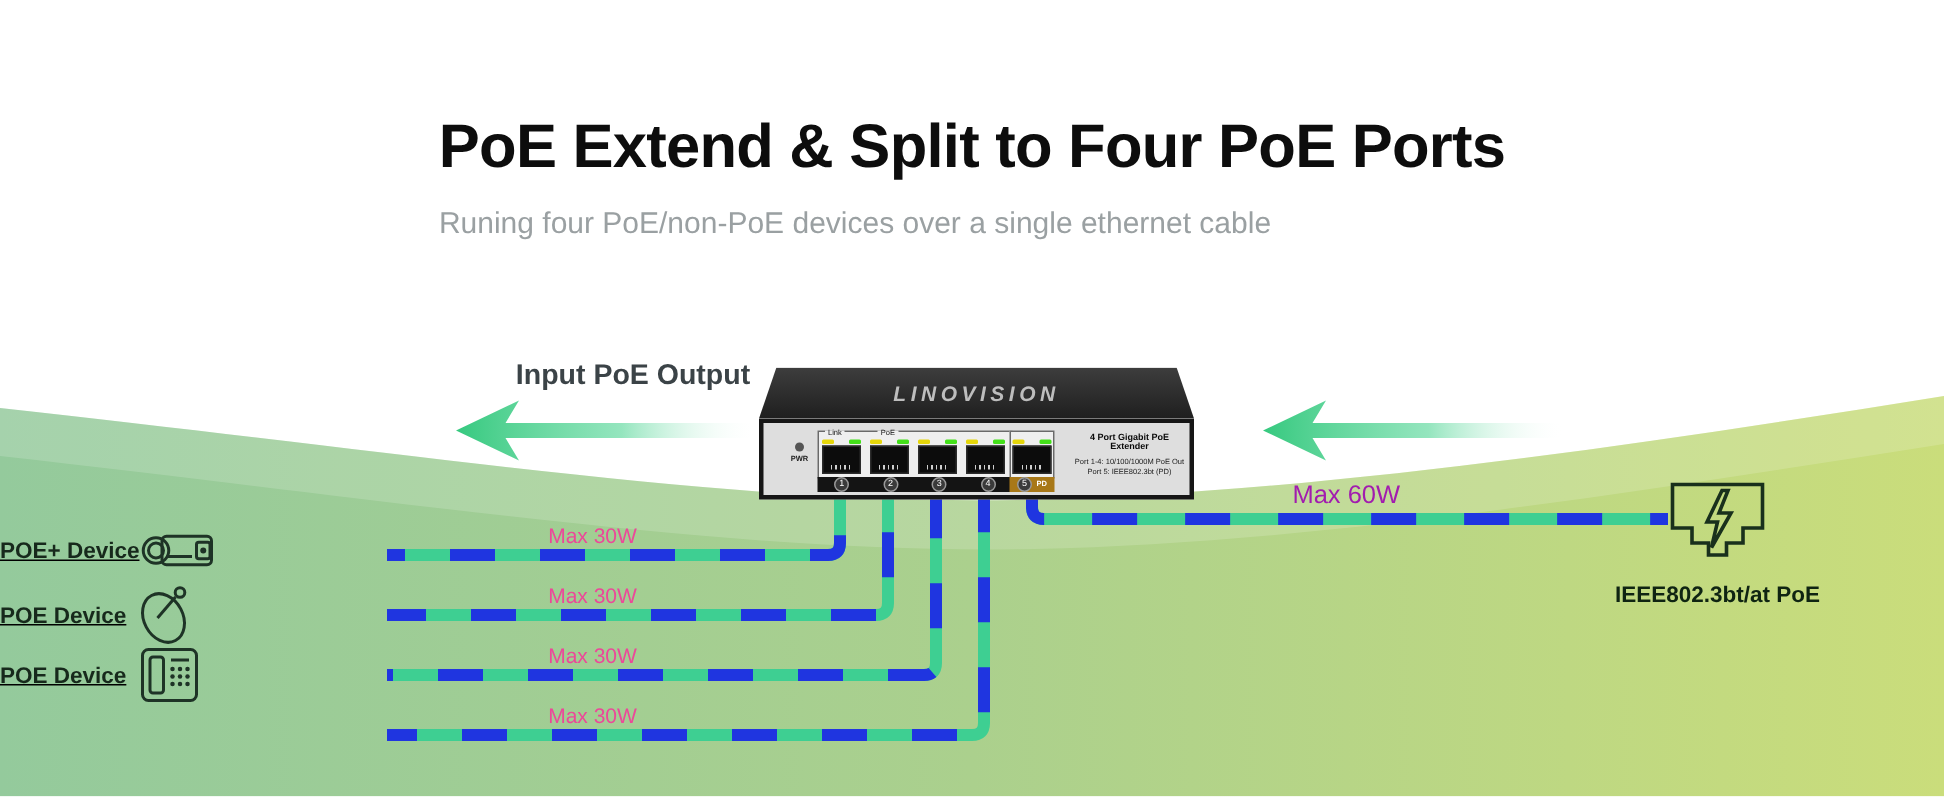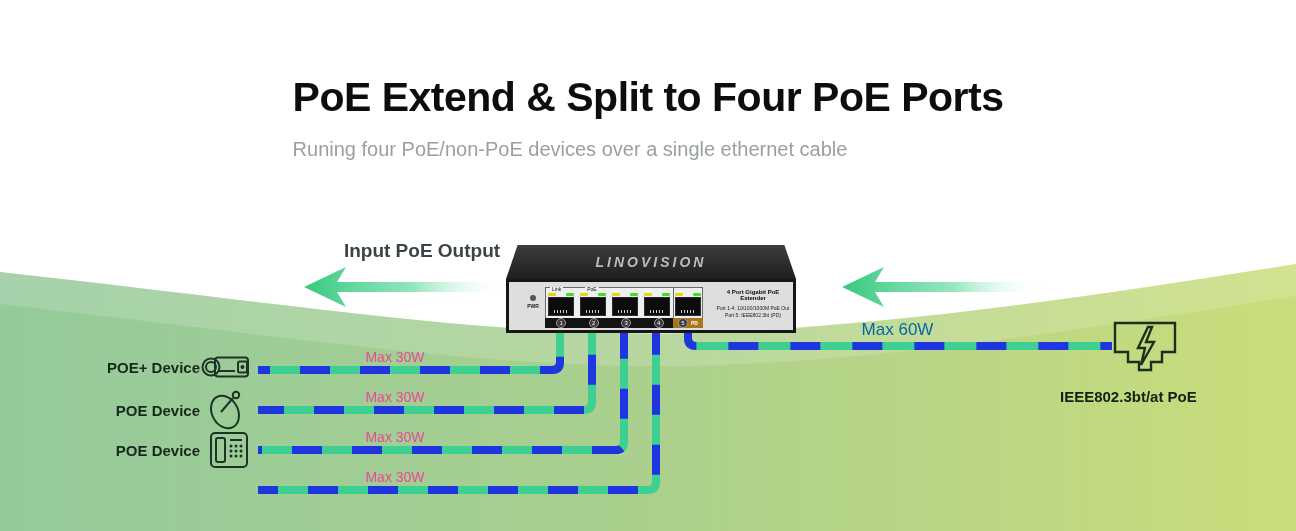--- a/index.html
+++ b/index.html
@@ -50,29 +50,29 @@
   .pd-strip{position:absolute;left:164px;bottom:2px;width:30px;height:10px;background:#a87818;
             display:flex;align-items:center;justify-content:center;gap:3px;}
   .pnum{width:8px;height:8px;border-radius:50%;background:#3a3a3a;border:1px solid #9a9a9a;
         color:#fff;font-size:6px;line-height:8px;text-align:center;box-sizing:content-box;}
   .pd-txt{color:#fff;font-size:5px;font-weight:700;}
   .sw-text{position:absolute;left:206px;top:7px;width:76px;text-align:center;}
   .sw-model{font-size:6px;font-weight:700;color:#0a0a0a;margin-bottom:4px;}
   .sw-spec{font-size:5px;color:#1a1a1a;line-height:7px;}
 
   
-  .dev-row{left:0;display:flex;align-items:center;justify-content:flex-end;width:258px;height:44px;}
+  .dev-row{left:0;display:flex;align-items:center;justify-content:flex-start;width:258px;height:44px;text-decoration:underline;}
   .dev-label{font-size:15px;font-weight:700;color:#17291c;white-space:nowrap;}
   .dev-icon{width:58px;height:44px;display:flex;align-items:center;justify-content:center;}
 
   
   .max-label{font-size:14px;color:#ec4899;text-align:center;}
-  .max60{left:840px;top:320px;width:115px;font-size:17px;color:#0369a1;text-align:center;}
-
-  .ieee-label{left:1060px;top:388px;width:170px;text-align:left;font-size:15px;
+  .max60{left:840px;top:320px;width:115px;font-size:17px;color:#a21caf;text-align:center;}
+
+  .ieee-label{left:1060px;top:388px;width:170px;text-align:center;font-size:15px;
               font-weight:700;color:#0f2412;}
 </style>
 </head>
 <body>
 
 <div class="canvas">
 
   <svg class="abs" style="left:0;top:0;" width="1296" height="531">
     <defs>
       <linearGradient id="bgGrad" x1="0" y1="0" x2="1" y2="0">

